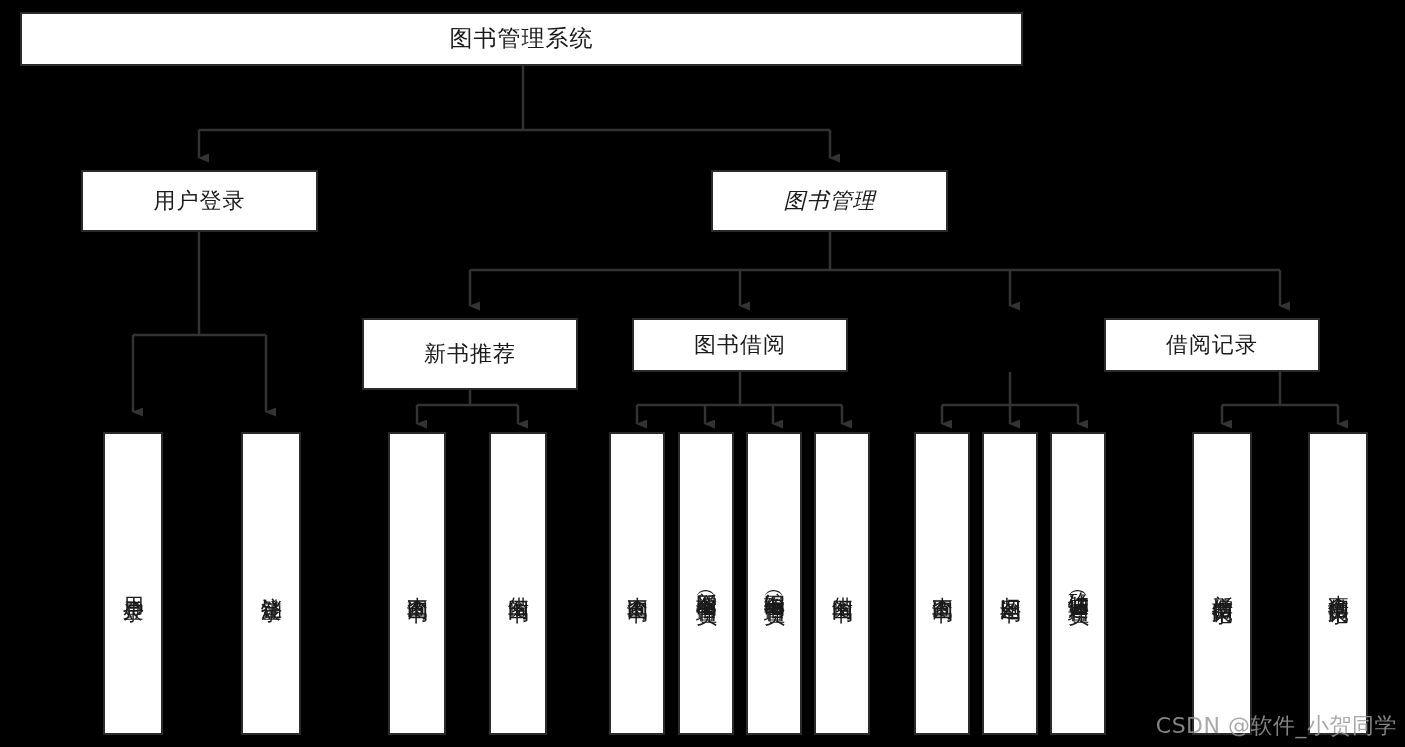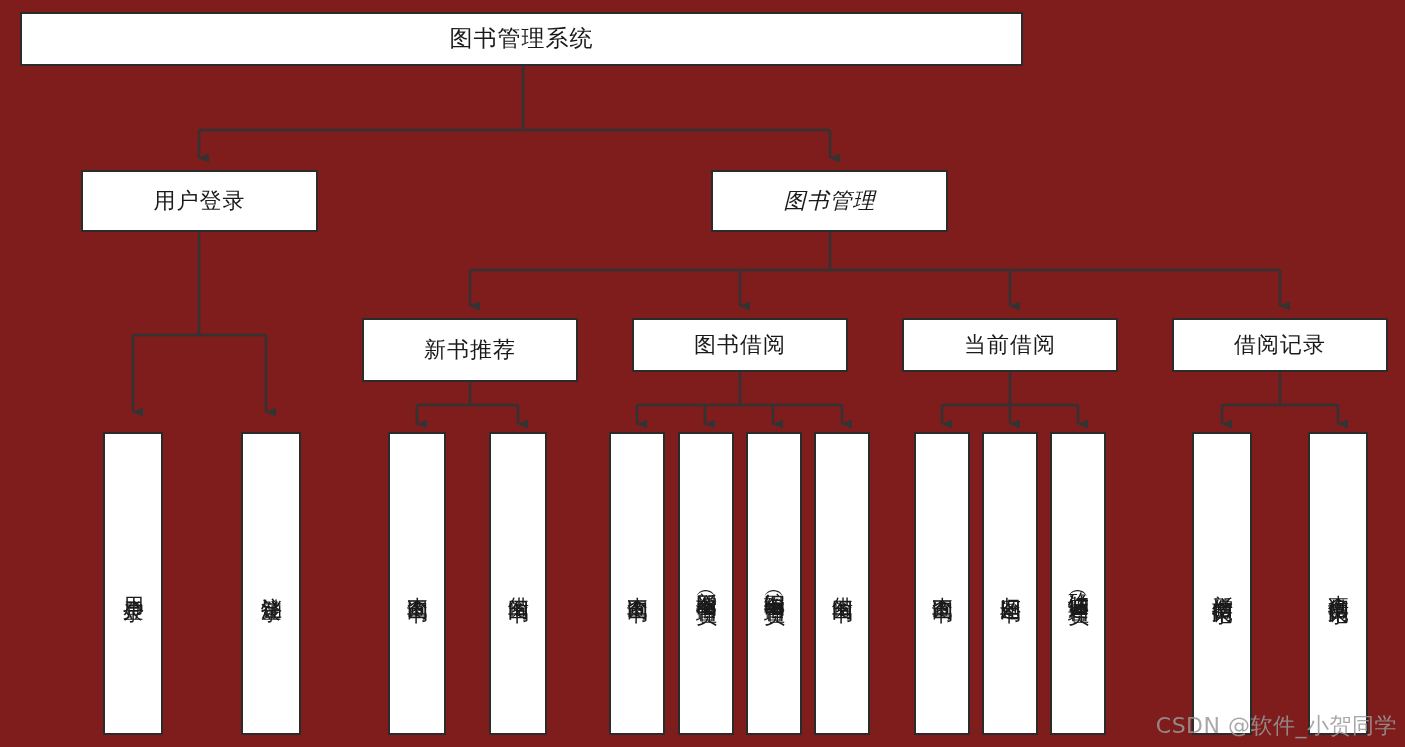--- a/index.html
+++ b/index.html
@@ -8,21 +8,21 @@
     padding: 0;
     background: #ffffff;
   }
   body {
     font-family: "DejaVu Sans", "Liberation Sans", sans-serif;
   }
   #diagram-root {
     position: relative;
     width: 1405px;
     height: 747px;
-    background: #7f1d1d;
+    background: #000000;
     overflow: hidden;
   }
   svg.connectors {
     position: absolute;
     left: 0;
     top: 0;
     width: 1405px;
     height: 747px;
     pointer-events: none;
   }
@@ -125,24 +125,23 @@
       <path d="M1222,405 L1222,424" marker-end="url(#arrowhead)"></path>
       <path d="M1338,405 L1338,424" marker-end="url(#arrowhead)"></path>
     </g>
   </svg>
 
   <div class="node horizontal" id="root-node" style="left:20px; top:12px; width:1003px; height:54px;">图书管理系统</div>
 
   <div class="node horizontal" style="left:81px; top:170px; width:237px; height:62px;">用户登录</div>
   <div class="node horizontal" style="left:711px; top:170px; width:237px; height:62px;font-style:italic;">图书管理</div>
 
-  <div class="node horizontal" style="left:362px; top:318px; width:216px; height:64px;">新书推荐</div>
+  <div class="node horizontal" style="left:362px; top:318px; width:216px; height:72px;">新书推荐</div>
   <div class="node horizontal" style="left:632px; top:318px; width:216px; height:54px;">图书借阅</div>
-  <div class="node horizontal" style="left:902px; top:318px; width:216px; height:54px;">当前借阅</div>
-  <div class="node horizontal" style="left:1172px; top:318px; width:216px; height:54px;">借阅记录</div>
+  <div class="node horizontal" style="left:1104px; top:318px; width:216px; height:54px;">借阅记录</div>
 
   <div class="node vertical" style="left:103px; top:432px; width:60px; height:303px;">
     <span class="vlabel">用户登录</span>
   </div>
   <div class="node vertical" style="left:241px; top:432px; width:60px; height:303px;">
     <span class="vlabel">注销登录</span>
   </div>
 
   <div class="node vertical" style="left:388px; top:432px; width:58px; height:303px;">
     <span class="vlabel">查询图书</span>

